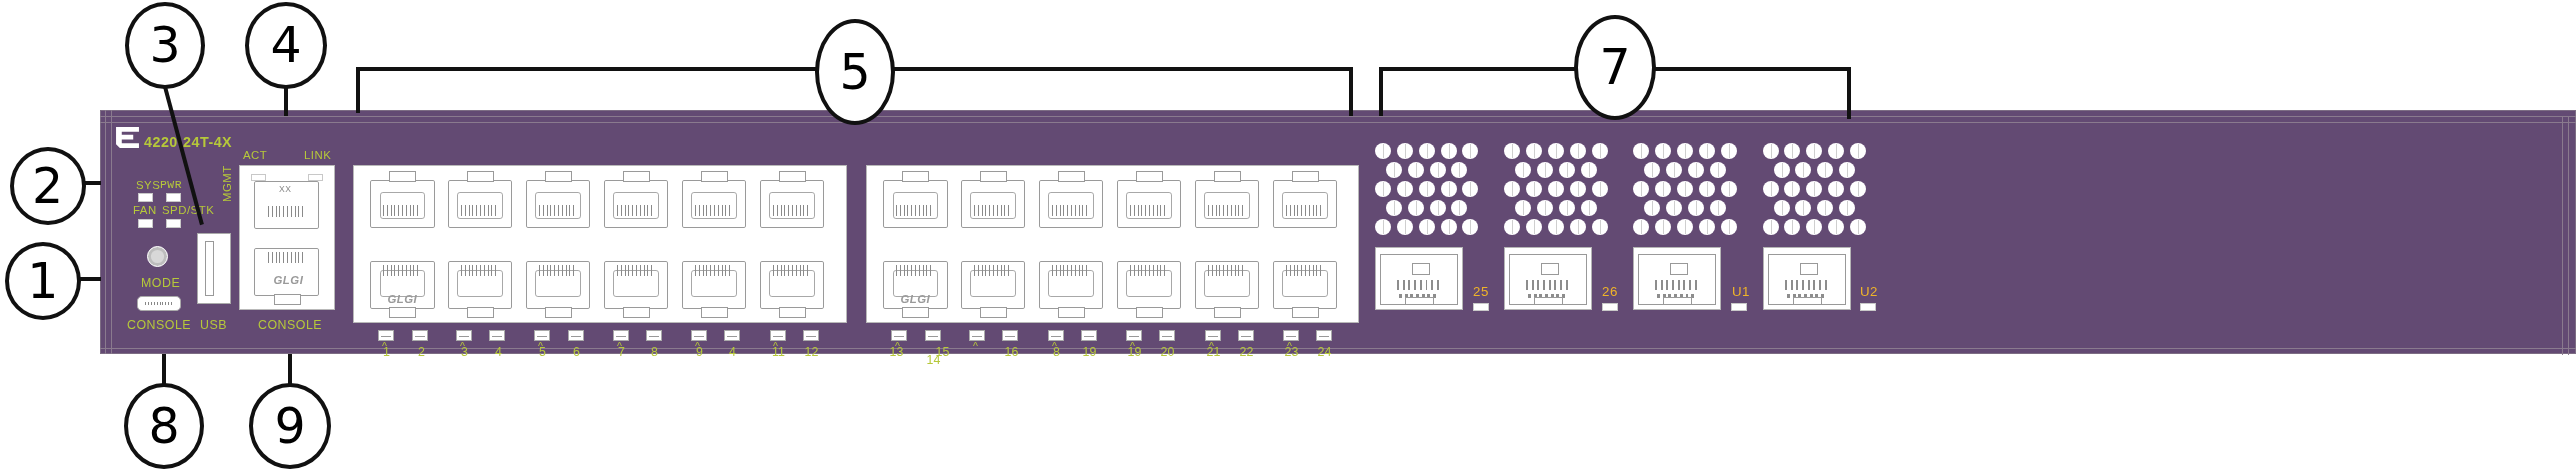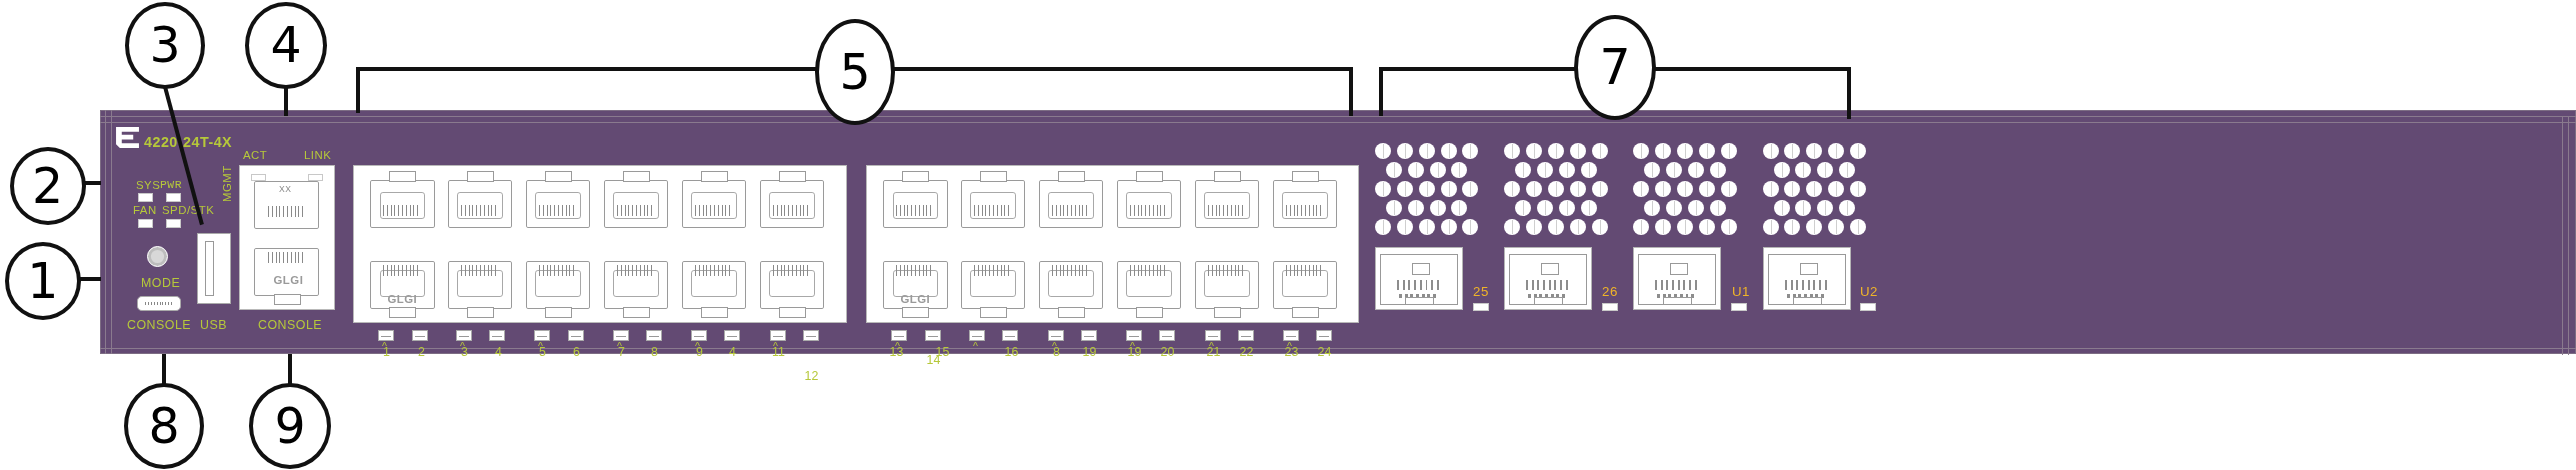--- a/index.html
+++ b/index.html
@@ -29,21 +29,21 @@
   .rj .inner { position:absolute; left:13.3px; right:13.3px; height:25px; border:1px solid #a8a8a8; border-radius:2.9px; }
   .rj .pins { position:absolute; left:17px; right:17px; height:11.4px;
               background:repeating-linear-gradient(90deg,#8a8a8a 0 1px,transparent 1px 3.8px); }
   .rj.top .tab { top:0; }
   .rj.top .inner { top:21px; }
   .rj.top .pins { top:34px; }
   .rj.bot .body { top:3.8px; bottom:9.5px; }
   .rj.bot .tab { bottom:0; }
   .rj.bot .inner { top:13.3px; }
   .rj.bot .pins { top:7.6px; }
-  .glgi { position:absolute; left:21px; top:36px; font-size:11.4px; color:#9a9a9a; font-weight:bold; letter-spacing:0.5px; }
+  .glgi { position:absolute; left:21px; top:36px; font-size:11.4px; color:#9a9a9a; font-weight:bold; letter-spacing:0.5px;font-style:italic; }
   
   .sfp { position:absolute; width:88px; height:63px; background:#fff; border:1.9px solid #b5b5b5; box-sizing:border-box; }
   .sfp .rim { position:absolute; left:3.8px; right:3.8px; top:5.7px; bottom:3.8px; border:1px solid #999; }
   .sfp .latch { position:absolute; left:36px; top:15px; width:16px; height:9.5px; border:1px solid #999; }
   .sfp .pins { position:absolute; left:21px; right:21px; top:32px; height:9.5px;
                background:repeating-linear-gradient(90deg,#8d8d8d 0 1.9px,transparent 1.9px 5.7px); }
   .sfp .pins2 { position:absolute; left:23px; right:23px; top:46px; height:3.8px;
                 background:repeating-linear-gradient(90deg,#8d8d8d 0 2.9px,transparent 2.9px 5.7px); }
   .sfp .slot { position:absolute; left:28.5px; right:28.5px; bottom:3.8px; height:6.7px; border:1px solid #999; }
   .vent { position:absolute; width:16px; height:16px; border-radius:50%; background:#fff; }
@@ -291,21 +291,21 @@
 <div class="portnum" style="left:410px;top:346px;">2</div>
 <div class="portnum" style="left:453px;top:346px;">3</div>
 <div class="portnum" style="left:487px;top:346px;">4</div>
 <div class="portnum" style="left:531px;top:346px;">5</div>
 <div class="portnum" style="left:565px;top:346px;">6</div>
 <div class="portnum" style="left:610px;top:346px;">7</div>
 <div class="portnum" style="left:643px;top:346px;">8</div>
 <div class="portnum" style="left:688px;top:346px;">9</div>
 <div class="portnum" style="left:721px;top:346px;">4</div>
 <div class="portnum" style="left:767px;top:346px;">11</div>
-<div class="portnum" style="left:800px;top:346px;margin-top:24px;">12</div>
+<div class="portnum" style="left:800px;top:346px;">12</div>
 
 <div class="led-port" style="left:891px;top:330px;"></div>
 <div class="led-port" style="left:925px;top:330px;"></div>
 <div class="led-port" style="left:969px;top:330px;"></div>
 <div class="led-port" style="left:1002px;top:330px;"></div>
 <div class="led-port" style="left:1048px;top:330px;"></div>
 <div class="led-port" style="left:1081px;top:330px;"></div>
 <div class="led-port" style="left:1126px;top:330px;"></div>
 <div class="led-port" style="left:1159px;top:330px;"></div>
 <div class="led-port" style="left:1205px;top:330px;"></div>

